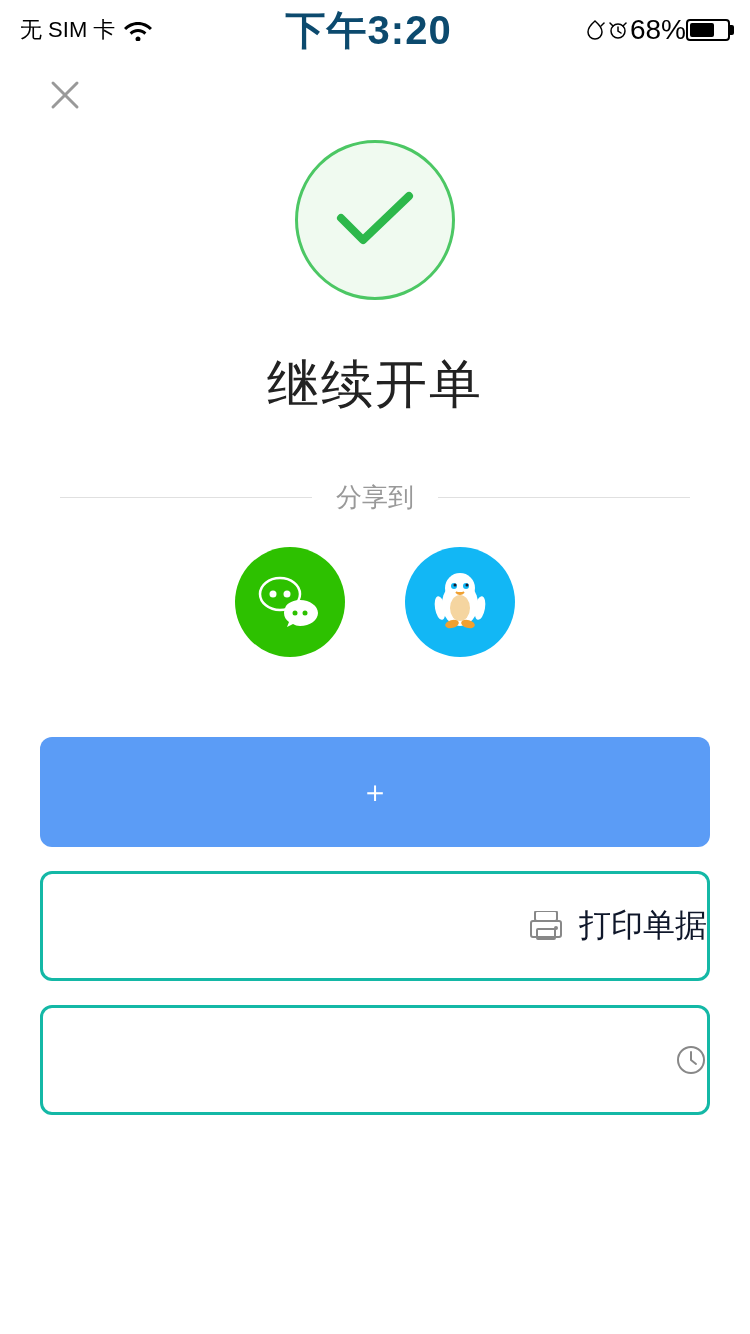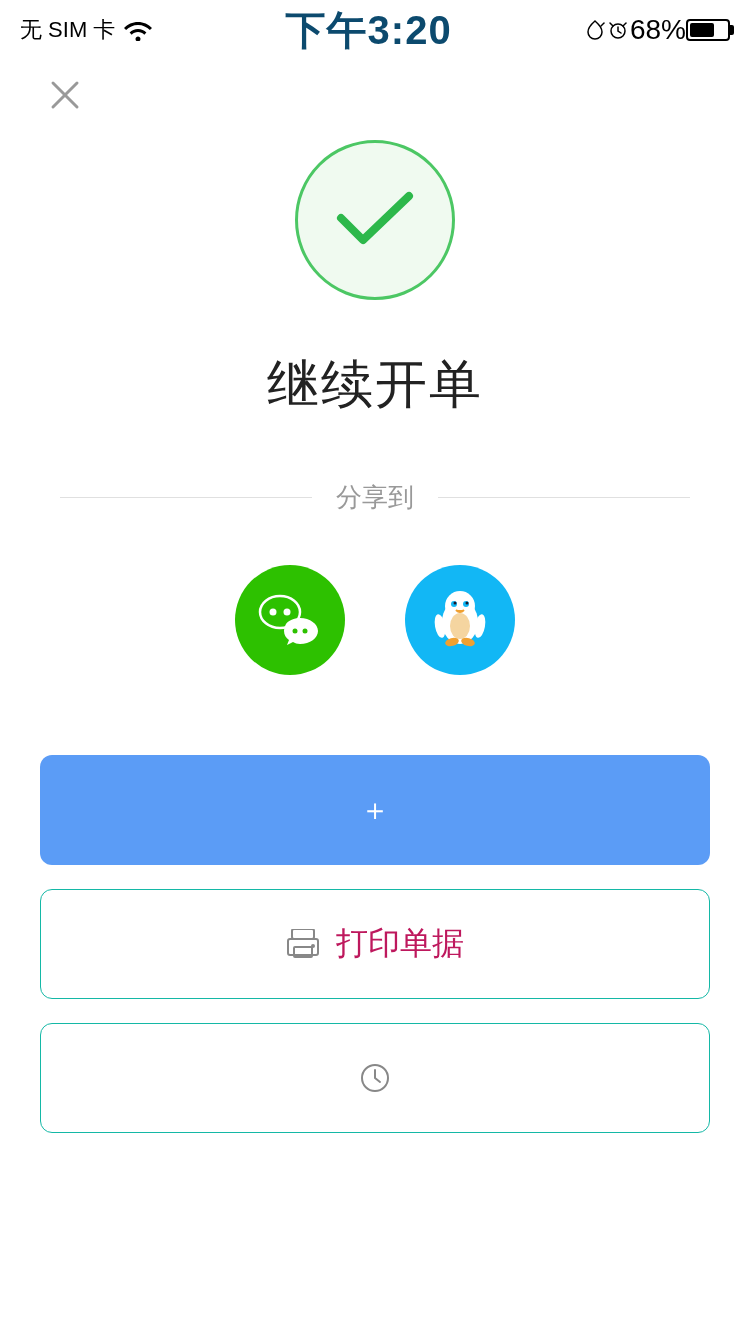--- a/index.html
+++ b/index.html
@@ -146,21 +146,21 @@
       margin-bottom: 60px;
       letter-spacing: 2px;
     }
 
     
     .share-divider {
       width: 100%;
       display: flex;
       align-items: center;
       padding: 0 60px;
-      margin-bottom: 50px;
+      margin-bottom: 32px;
     }
 
     .divider-line {
       flex: 1;
       height: 1px;
       background: #e0e0e0;
     }
 
     .share-label {
       font-size: 26px;
@@ -219,23 +219,24 @@
     }
 
     .btn-primary {
       background: #5b9cf6;
       color: #ffffff;
       font-weight: 400;
     }
 
     .btn-secondary {
       background: #ffffff;
-      color: #be185d;
-      border: 1px solid #14b8a6;
+      color: #0f172a;
+      border: 3px solid #14b8a6;
       font-weight: 400;
+      justify-content: flex-end;
     }
 
     .btn-icon {
       font-size: 30px;
       display: flex;
       align-items: center;
     }
   </style>
 </head>
 <body>

